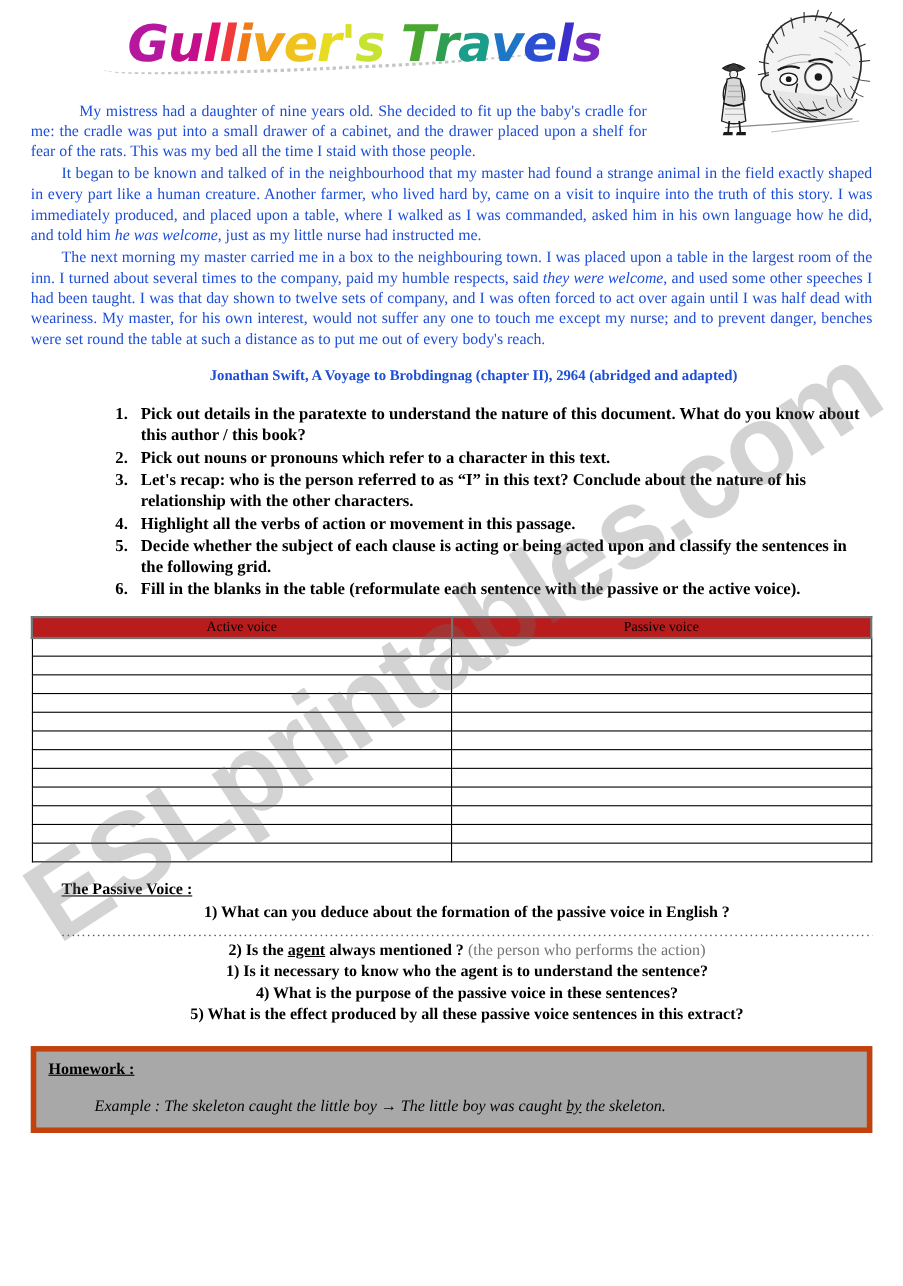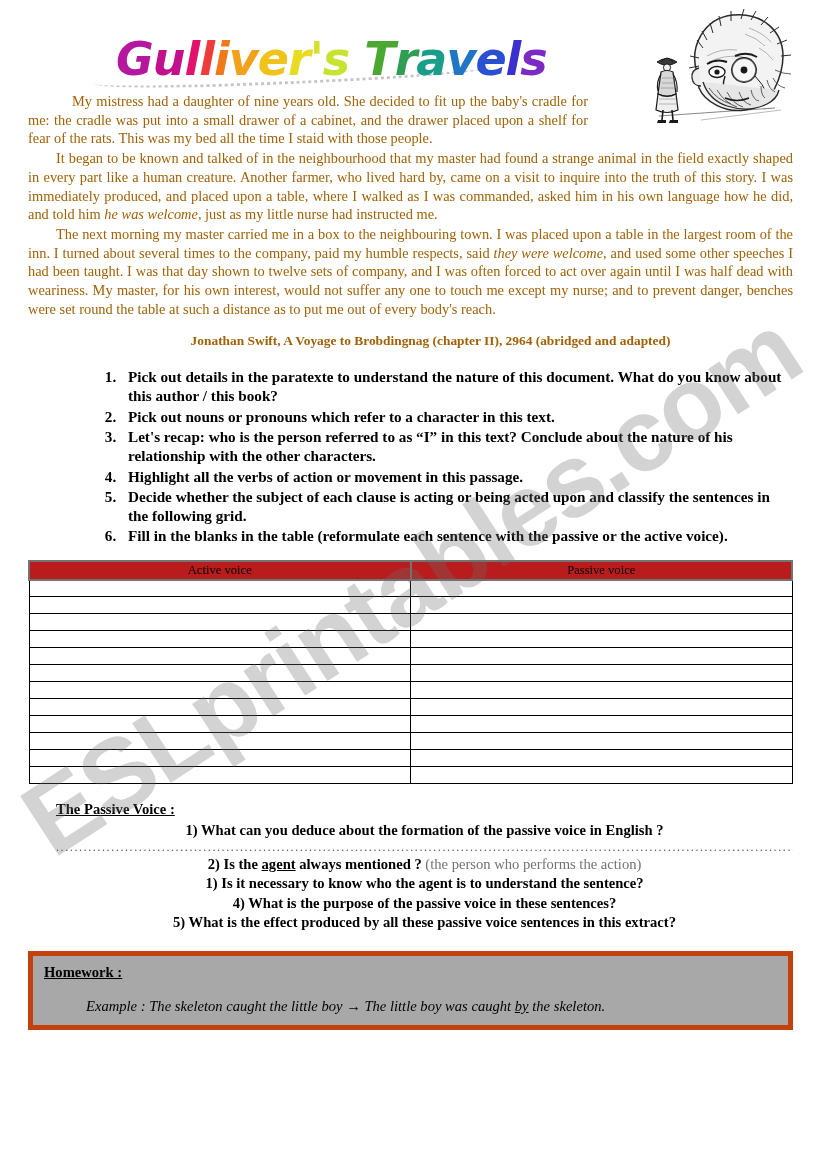--- a/index.html
+++ b/index.html
@@ -53,21 +53,20 @@
     position: absolute;
     left: 88px;
     top: 16px;
     font-family: "DejaVu Sans", "Liberation Sans", sans-serif;
     font-weight: bold;
     font-style: italic;
     font-size: 46px;
     letter-spacing: -1px;
     white-space: nowrap;
     line-height: 1;
-    margin-top: 20px;
   }
   .title span { display: inline-block; }
   .title .swoosh {
     position: absolute;
     left: -22px;
     top: 30px;
     width: 400px;
     height: 18px;
     border-bottom: 3px dotted rgba(150,150,150,0.55);
     border-radius: 50%;
@@ -83,21 +82,21 @@
     width: 152px;
     height: 126px;
   }
   .illustration svg { display: block; }
 
   
   .passage {
     font-size: 14.4px;
     line-height: 1.30;
     text-align: justify;
-    color: #a16207;
+    color: #1d4ed8;
   }
   .passage p { margin: 0 0 1px 0; }
   .p-first {
     width: 560px;
     text-align: justify;
     text-indent: 44px;
   }
   .p-body {
     text-indent: 28px;
   }

